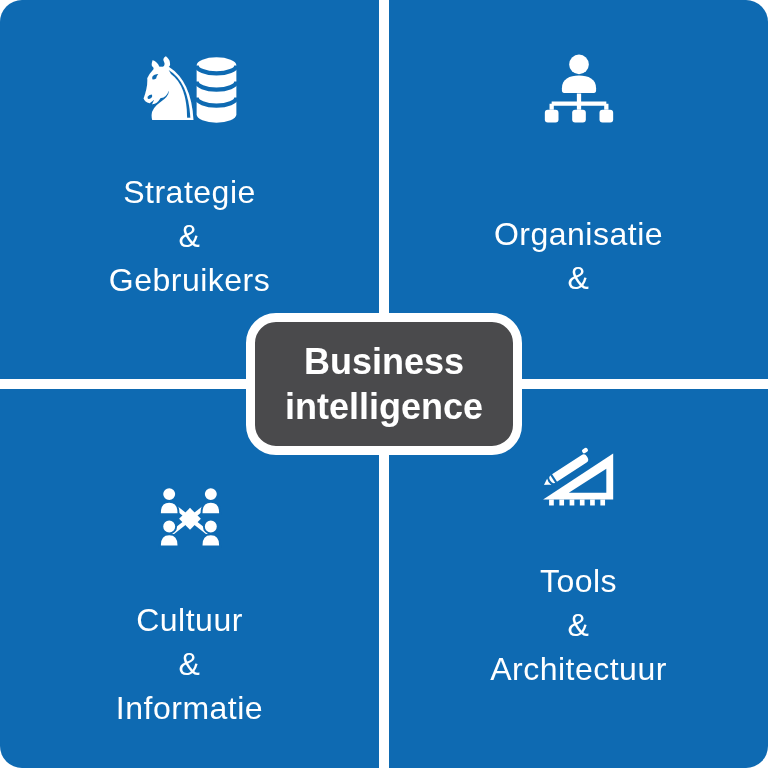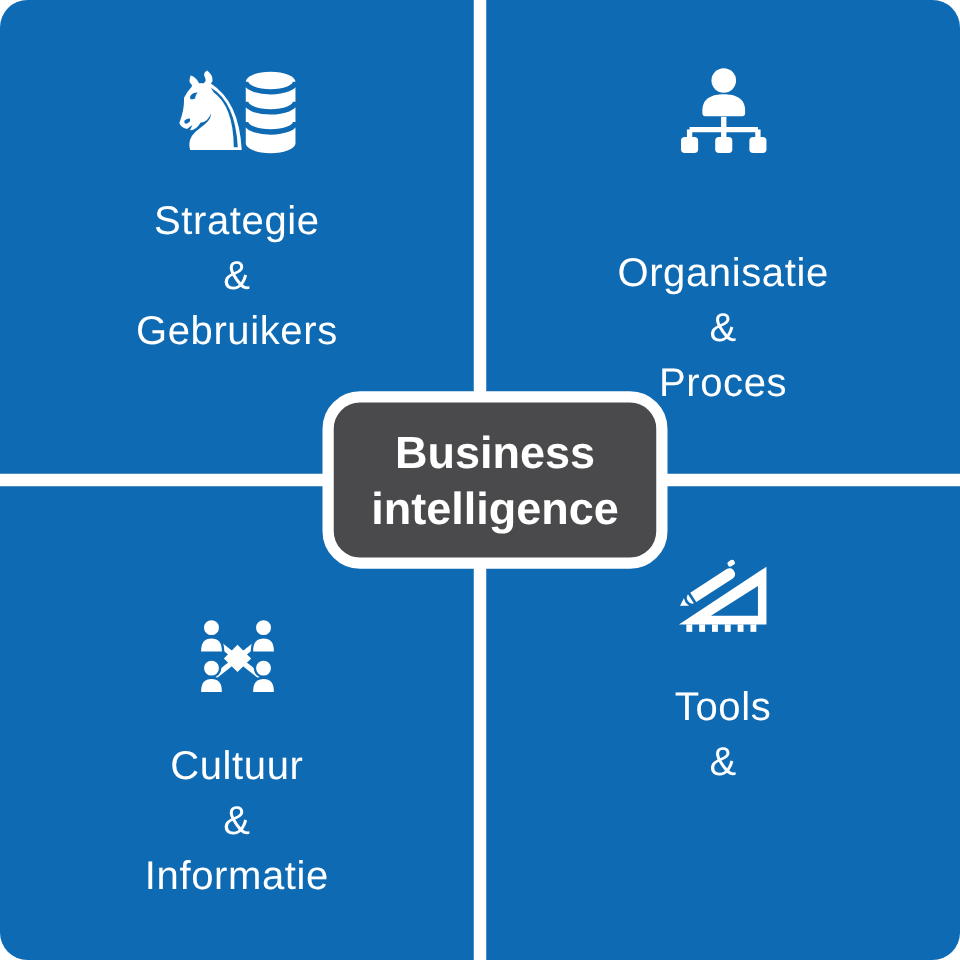--- a/index.html
+++ b/index.html
@@ -38,32 +38,32 @@
   .q-bl { border-bottom-left-radius: 22px; justify-content: center; }
   .q-br { border-bottom-right-radius: 22px; }
   .icon-wrap {
     height: 72px;
     display: flex;
     align-items: center;
     justify-content: center;
   }
   .icon-wrap svg { overflow: visible; display: block; }
   .quad-label {
-    margin-top: 28px;
+    margin-top: 44px;
     text-align: center;
     color: #FFFFFF;
     font-size: 32px;
     line-height: 44px;
     font-weight: 400;
     letter-spacing: 0.5px;
   }
   .quad-label div { white-space: nowrap; }
   .center-box {
     position: absolute;
-    left: 396px;
+    left: 384px;
     top: 384px;
     transform: translate(-50%, -50%);
     width: 276px;
     height: 142px;
     box-sizing: border-box;
     background: #4A4A4C;
     border: 9px solid #FFFFFF;
     border-radius: 30px;
     display: flex;
     flex-direction: column;
@@ -106,21 +106,20 @@
           <path d="M28,40 C28,29 37,25 48,25 C59,25 68,29 68,40 L68,43 C68,44.5 67,45.5 65.5,45.5 L30.5,45.5 C29,45.5 28,44.5 28,43 Z" fill="#FFFFFF"></path>
           <path d="M48,46 V58 M16,58 H80 M16,58 V65 M48,58 V65 M80,58 V65" fill="none" stroke="#FFFFFF" stroke-width="5"></path>
           <rect x="8" y="65" width="16" height="15" rx="3.5" fill="#FFFFFF"></rect>
           <rect x="40" y="65" width="16" height="15" rx="3.5" fill="#FFFFFF"></rect>
           <rect x="72" y="65" width="16" height="15" rx="3.5" fill="#FFFFFF"></rect>
         </svg>
       </div>
       <div class="quad-label">
         <div>Organisatie</div>
         <div>&amp;</div>
-        <div>Proces</div>
       </div>
     </div>
 
     <div class="quad q-bl">
       <div class="icon-wrap">
         <svg width="74" height="72" viewBox="0 0 96 88" xmlns="http://www.w3.org/2000/svg">
           <path d="M24,26 L72,64 M72,26 L24,64" stroke="#FFFFFF" stroke-width="5.5" fill="none"></path>
           <rect x="38" y="35" width="20" height="20" fill="#FFFFFF" transform="rotate(45 48 45)"></rect>
           <g fill="#FFFFFF" stroke="#0E6AB2" stroke-width="2.5">
             <g transform="translate(21,22)">
@@ -166,20 +165,21 @@
             <path d="M10,23.5 L-1,30 L10,36.5 Z" fill="#FFFFFF" stroke="#0E6AB2" stroke-width="2.5"></path>
             <rect x="9" y="23.5" width="54" height="13" rx="6" fill="#FFFFFF" stroke="#0E6AB2" stroke-width="2.5"></rect>
             <line x1="15" y1="24" x2="15" y2="36" stroke="#0E6AB2" stroke-width="2.5"></line>
             <rect x="60" y="20" width="7" height="5" rx="2" fill="#FFFFFF"></rect>
           </g>
         </svg>
       </div>
       <div class="quad-label">
         <div>Tools</div>
         <div>&amp;</div>
+        <div>Architectuur</div>
       </div>
     </div>
 
   </div>
 
   <div class="center-box">
     <div>Business</div>
     <div>intelligence</div>
   </div>
 </div>

